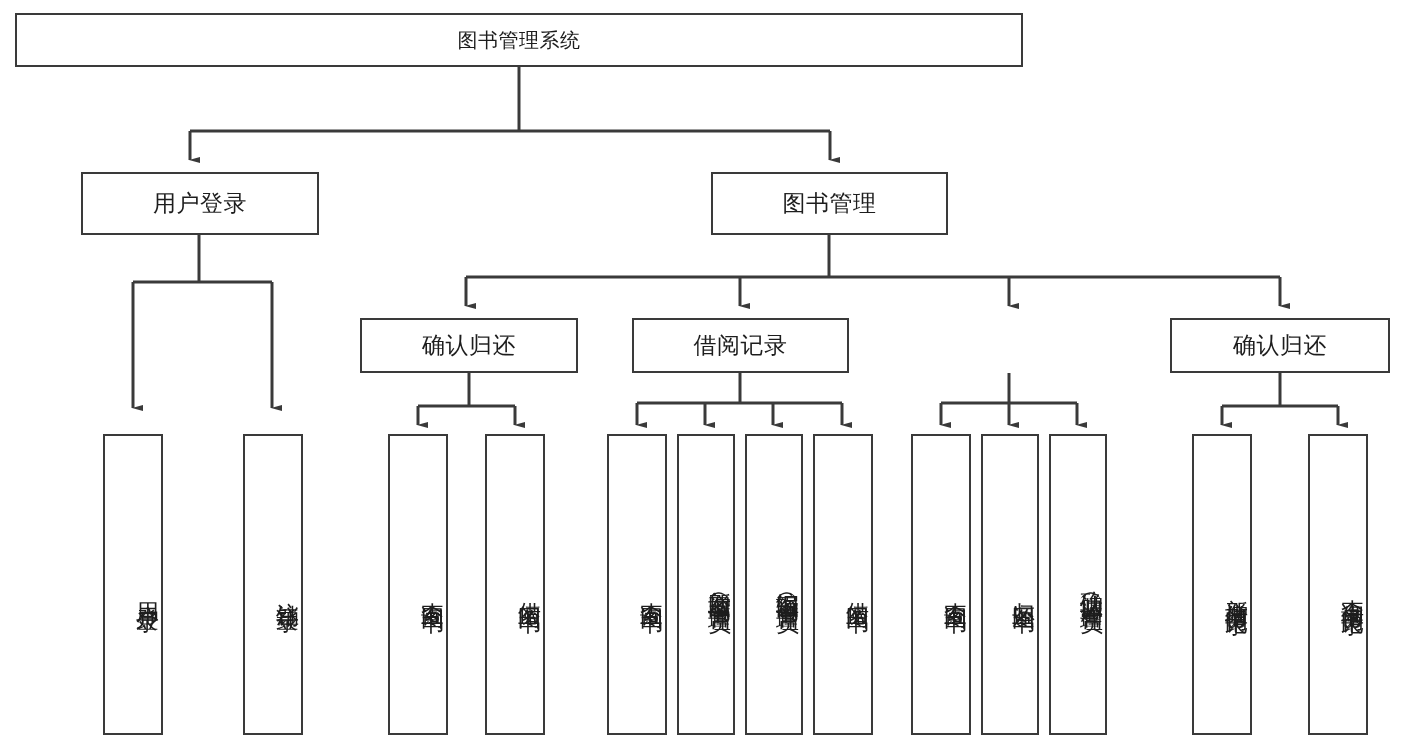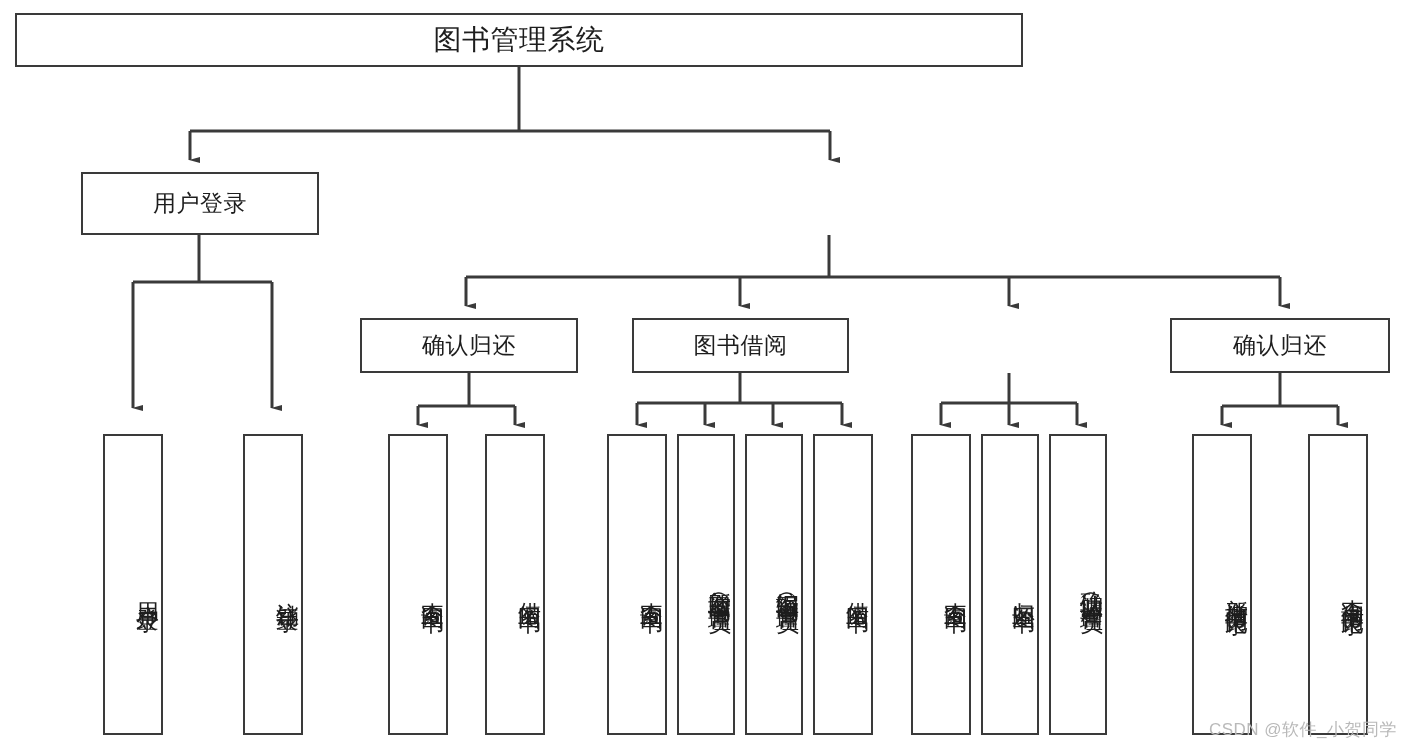--- a/index.html
+++ b/index.html
@@ -28,21 +28,21 @@
     justify-content: center;
     color: #1d1d1d;
     text-align: center;
     line-height: 1.15;
   }
   .node.horiz {
     font-size: 23px;
     letter-spacing: 0.5px;
   }
   .node.root {
-    font-size: 28px;
+    font-size: 20px;
   }
   .node.vert {
     writing-mode: vertical-rl;
     text-orientation: upright;
     font-size: 23px;
     letter-spacing: 3px;
     padding-top: 10px;
     align-items: flex-start;
     justify-content: center;
     white-space: nowrap;
@@ -119,38 +119,38 @@
       <path d="M1280,373 L1280,406"></path>
       <path d="M1222,406 L1338,406"></path>
       <path d="M1222,406 L1222,425" marker-end="url(#arw)"></path>
       <path d="M1338,406 L1338,425" marker-end="url(#arw)"></path>
     </g>
   </svg>
 
   <div class="node root horiz" style="left:15px; top:13px; width:1008px; height:54px;">图书管理系统</div>
 
   <div class="node horiz" style="left:81px; top:172px; width:238px; height:63px;">用户登录</div>
+  <div class="node horiz" style="left:711px; top:172px; width:237px; height:63px;">图书管理</div>
 
   <div class="node horiz" style="left:360px; top:318px; width:218px; height:55px;">确认归还</div>
-  <div class="node horiz" style="left:632px; top:318px; width:217px; height:55px;">图书借阅</div>
+  <div class="node horiz" style="left:632px; top:318px; width:217px; height:55px;">借阅记录</div>
   <div class="node horiz" style="left:1170px; top:318px; width:220px; height:55px;">确认归还</div>
 
   <div class="node vert" style="left:103px; top:434px; width:60px; height:301px;">用户登录</div>
   <div class="node vert" style="left:243px; top:434px; width:60px; height:301px;">注销登录</div>
 
   <div class="node vert" style="left:388px; top:434px; width:60px; height:301px;">查询图书</div>
   <div class="node vert" style="left:485px; top:434px; width:60px; height:301px;">借阅图书</div>
 
   <div class="node vert" style="left:607px; top:434px; width:60px; height:301px;">查询图书</div>
   <div class="node vert tall" style="left:677px; top:434px; width:58px; height:301px;">新增图书（管理员）</div>
   <div class="node vert tall" style="left:745px; top:434px; width:58px; height:301px;">编辑图书（管理员）</div>
   <div class="node vert" style="left:813px; top:434px; width:60px; height:301px;">借阅图书</div>
 
   <div class="node vert" style="left:911px; top:434px; width:60px; height:301px;">查询图书</div>
   <div class="node vert" style="left:981px; top:434px; width:58px; height:301px;">归还图书</div>
   <div class="node vert tall" style="left:1049px; top:434px; width:58px; height:301px;">确认归还（管理员）</div>
 
   <div class="node vert" style="left:1192px; top:434px; width:60px; height:301px;">新增借阅记录</div>
   <div class="node vert" style="left:1308px; top:434px; width:60px; height:301px;">查询借阅记录</div>
 
-  <div class="watermark">CSDN @软件_小贺同学</div>
 
 </div>
 
 </body></html>

